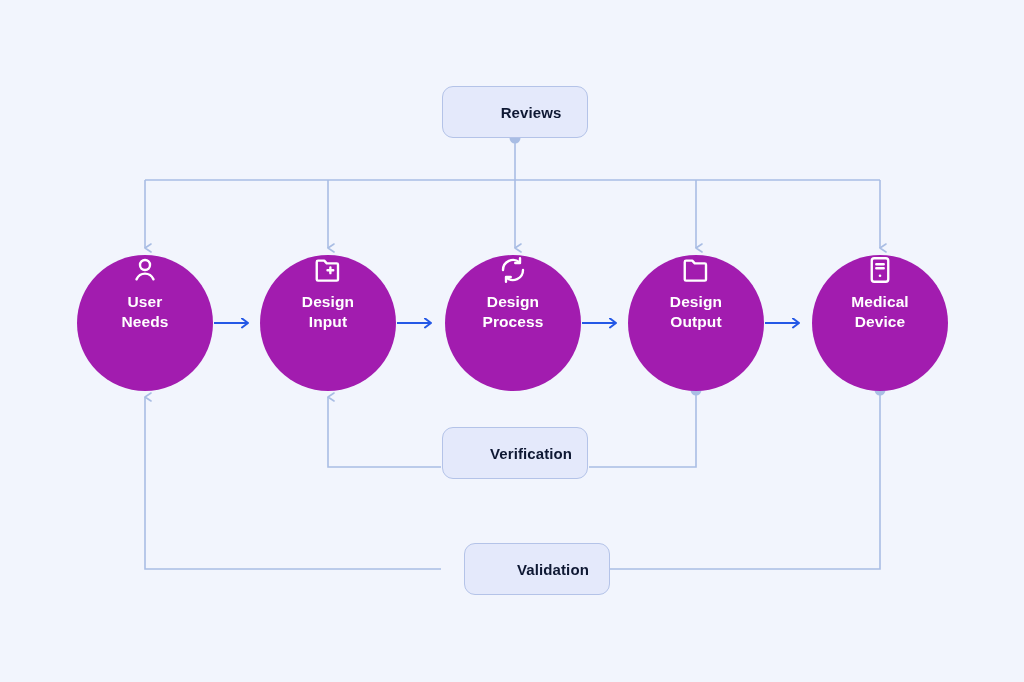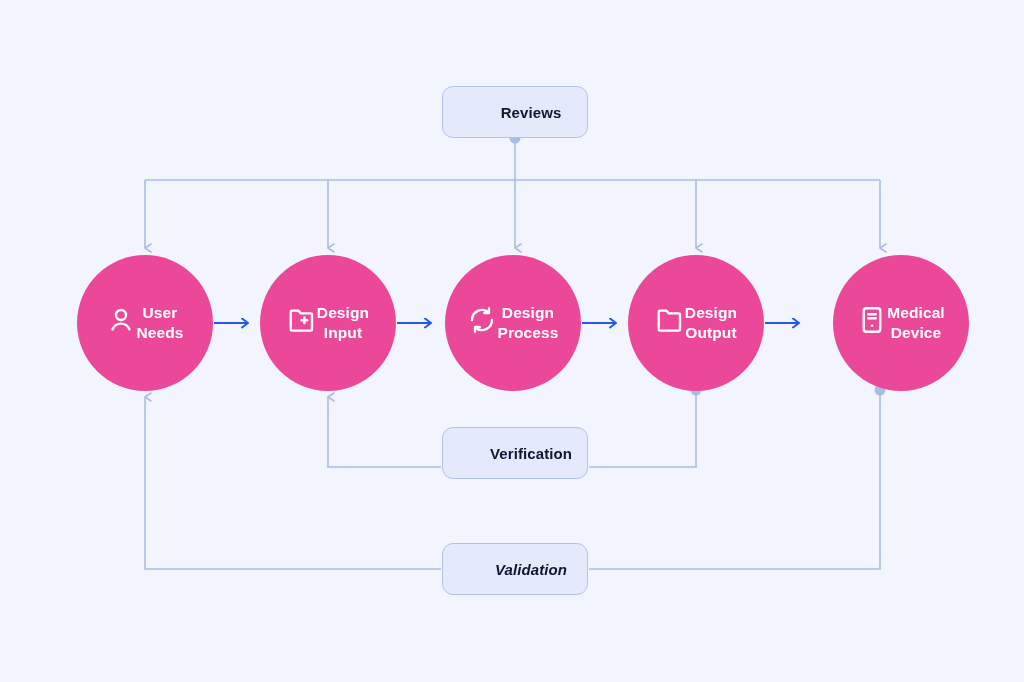--- a/index.html
+++ b/index.html
@@ -23,25 +23,25 @@
     left: 0;
     top: 0;
     width: 1024px;
     height: 682px;
   }
   .node-circle {
     position: absolute;
     width: 136px;
     height: 136px;
     border-radius: 50%;
-    background: #ec4899;
+    background: #a21caf;
     display: flex;
-    flex-direction: row;
+    flex-direction: column;
     align-items: center;
-    justify-content: center;
+    justify-content: flex-start;
     box-sizing: border-box;
   }
   .node-icon {
     width: 30px;
     height: 30px;
     display: block;
     margin-bottom: 7px;
     color: #ffffff;
   }
   .node-icon svg {
@@ -164,37 +164,37 @@
   <div class="node-circle" style="left:628px; top:255px;">
     <span class="node-icon">
       <svg viewBox="0 0 24 24" fill="none" stroke="currentColor" stroke-width="1.9" stroke-linecap="round" stroke-linejoin="round">
         <path d="M3 19.5V5.5a1 1 0 0 1 1-1h5l2 2.2h8a1 1 0 0 1 1 1v11.8a1 1 0 0 1-1 1H4a1 1 0 0 1-1-1z"></path>
       </svg>
     </span>
     <span class="node-label">Design
 Output</span>
   </div>
 
-  <div class="node-circle" style="left:833px; top:255px;">
+  <div class="node-circle" style="left:812px; top:255px;">
     <span class="node-icon">
       <svg viewBox="0 0 24 24" fill="none" stroke="currentColor" stroke-width="1.9" stroke-linecap="round" stroke-linejoin="round">
         <rect x="5.4" y="2.6" width="13.2" height="18.8" rx="2"></rect>
         <path d="M9 7.4h6M9 10.6h6"></path>
         <circle cx="12" cy="16.6" r="1.05" fill="currentColor" stroke="none"></circle>
       </svg>
     </span>
     <span class="node-label">Medical
 Device</span>
   </div>
 
   <div class="pill-box" style="left:442px; top:86px;">
     <span class="pill-label">Reviews</span>
   </div>
 
   <div class="pill-box" style="left:442px; top:427px;">
     <span class="pill-label">Verification</span>
   </div>
 
-  <div class="pill-box" style="left:442px; top:543px;font-style:italic;">
+  <div class="pill-box" style="left:464px; top:543px;">
     <span class="pill-label">Validation</span>
   </div>
 
 </div>
 
 </body></html>

